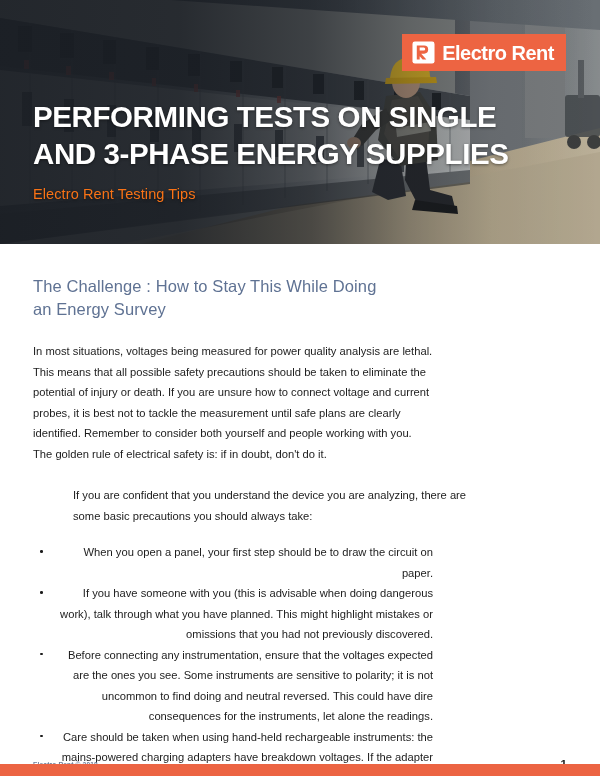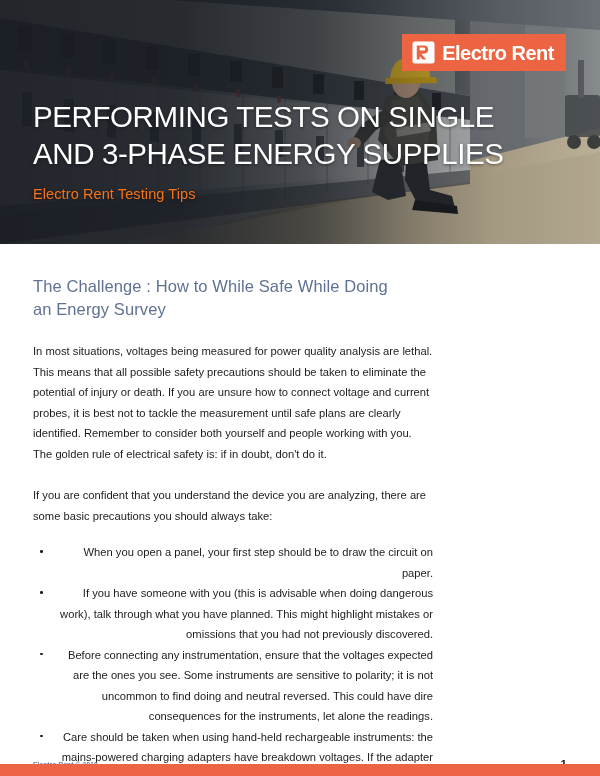--- a/index.html
+++ b/index.html
@@ -56,21 +56,21 @@
     position: absolute;
     left: 33px;
     top: 98px;
     right: 40px;
   }
   .hero-title {
     margin: 0;
     color: #ffffff;
     font-size: 29.5px;
     line-height: 37px;
-    font-weight: 400;
+    font-weight: 700;
     letter-spacing: -0.4px;
     text-shadow: 0 1px 3px rgba(0,0,0,0.45);
     white-space: nowrap;
   }
   .hero-title .l2 { display: block; }
   .hero-subtitle {
     margin: 14px 0 0 0;
     color: #f97316;
     font-size: 14.5px;
     font-weight: 400;
@@ -126,21 +126,21 @@
 
   .para {
     margin: 0;
     padding-top: 20px;
     color: #1c1c1c;
     font-size: 11.2px;
     line-height: 20.5px;
     font-weight: 400;
     max-width: 400px;
   }
-  .para.second { padding-top: 21px; }
+  .para.second { padding-top: 21px; margin-left: 40px; }
 
   .bullets {
     list-style: none;
     margin: 0;
     padding: 16px 0 0 0;
     max-width: 400px;
   }
   .bullet {
     position: relative;
     padding-left: 25px;
@@ -341,21 +341,21 @@
         <span>PERFORMING TESTS ON SINGLE</span>
         <span class="l2">AND 3-PHASE ENERGY SUPPLIES</span>
       </h1>
       <p class="hero-subtitle">Electro Rent Testing Tips</p>
     </div>
   </div>
 
   <div class="content">
 
     <h2 class="section-heading">
-      <span>The Challenge :  How to While Safe While Doing</span>
+      <span>The Challenge :  How to Stay This While Doing</span>
       <span class="hl2">an Energy Survey</span>
     </h2>
 
     <p class="para">In most situations, voltages being measured for power quality analysis are lethal. This means that all possible safety precautions should be taken to eliminate the potential of injury or death. If you are unsure how to connect voltage and current probes, it is best not to tackle the measurement until safe plans are clearly identified. Remember to consider both yourself and people working with you. The golden rule of electrical safety is: if in doubt, don't do it.</p>
 
     <p class="para second">If you are confident that you understand the device you are analyzing, there are some basic precautions you should always take:</p>
 
     <ul class="bullets">
       <li class="bullet">
         <span class="dot"></span>

